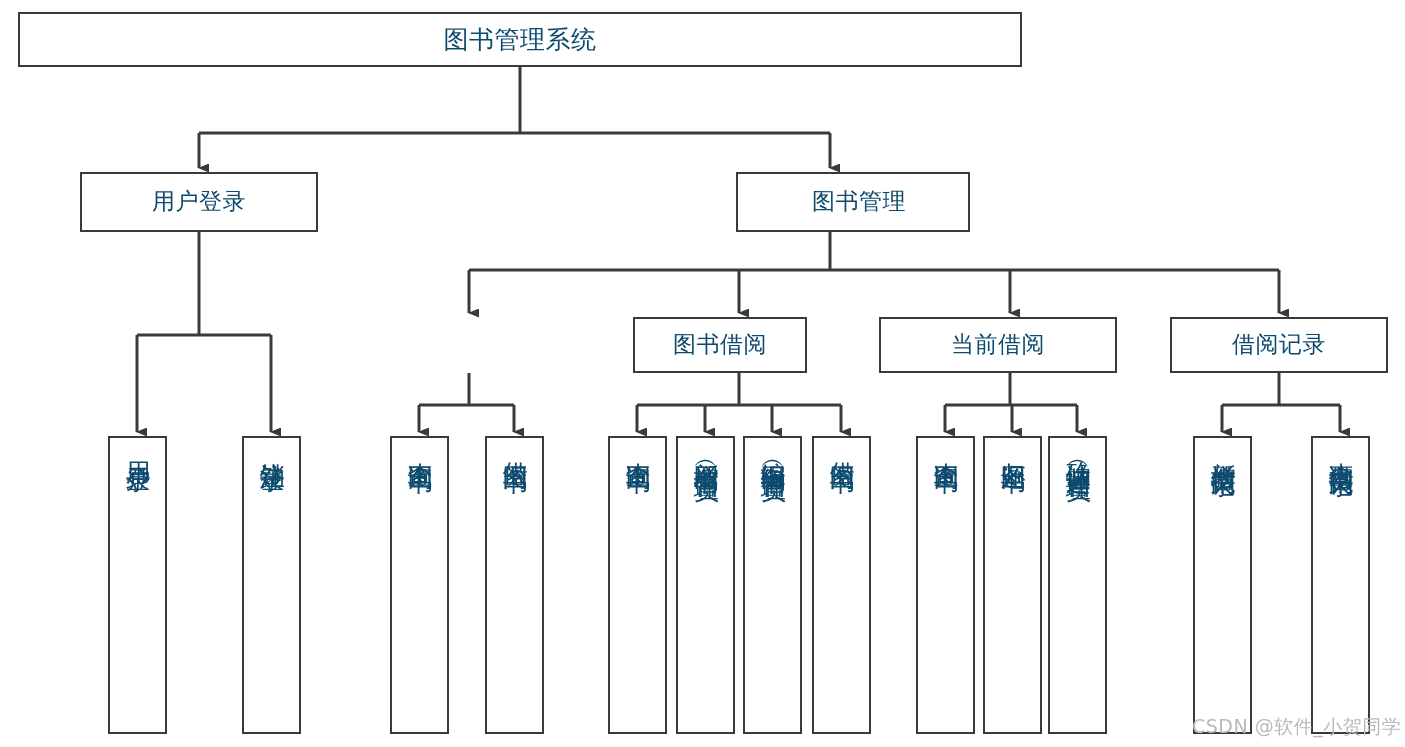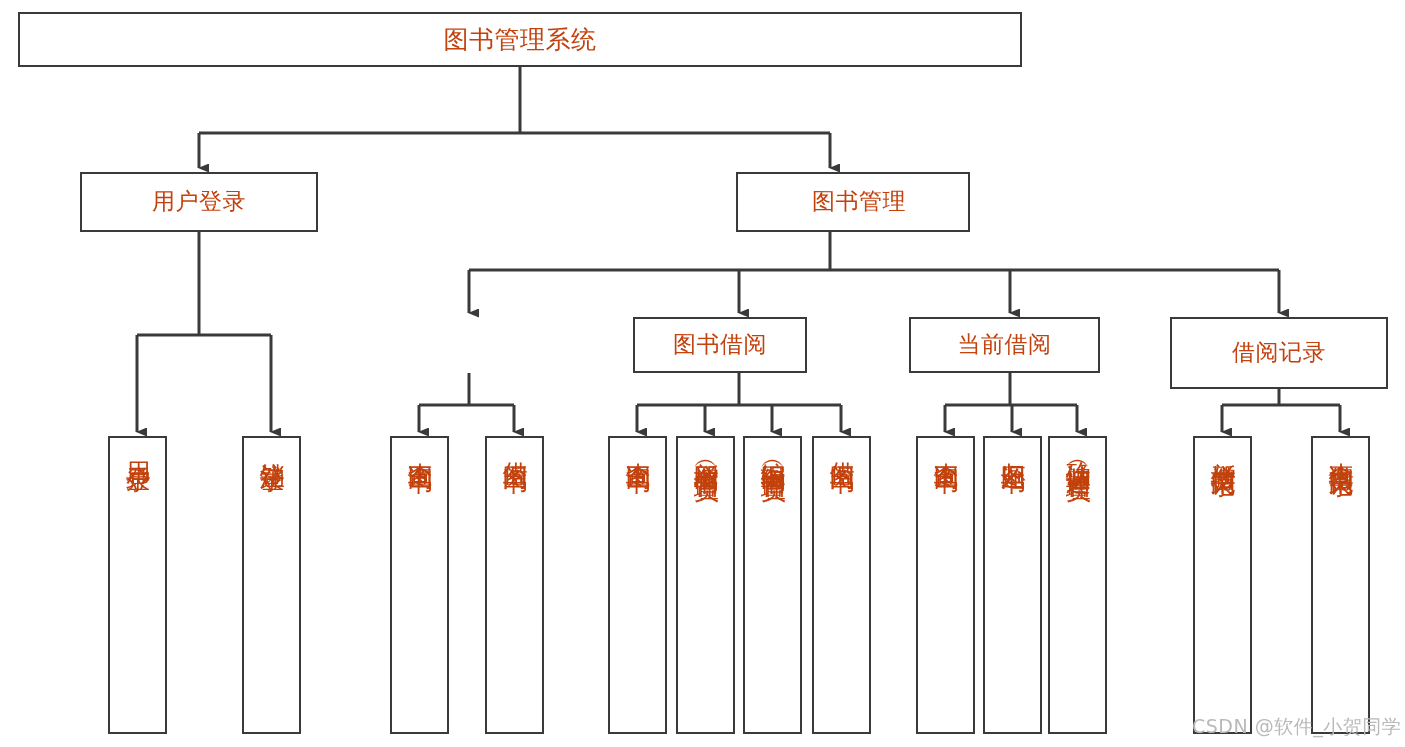--- a/index.html
+++ b/index.html
@@ -33,21 +33,21 @@
     border: 2px solid #3a3a3a;
     display: flex;
     align-items: center;
     justify-content: center;
     color: #1f1f1f;
   }
   .node-label {
     display: block;
     text-align: right;
     line-height: 1.18;
-    color: #c2410c;
+    color: #0c4a6e;
     white-space: nowrap;
   }
   
   .node.horiz .node-label {
     font-size: 23px;
     letter-spacing: 0.5px;
   }
   .node.root .node-label {
     font-size: 25px;
   }
@@ -135,24 +135,24 @@
   <div class="node horiz" style="left:80px; top:172px; width:238px; height:60px;">
     <span class="node-label">用户登录</span>
   </div>
   <div class="node horiz" style="left:736px; top:172px; width:234px; height:60px;padding-left:12px;">
     <span class="node-label">图书管理</span>
   </div>
 
   <div class="node horiz" style="left:633px; top:317px; width:174px; height:56px;">
     <span class="node-label">图书借阅</span>
   </div>
-  <div class="node horiz" style="left:909px; top:317px; width:191px; height:56px;">
+  <div class="node horiz" style="left:879px; top:317px; width:238px; height:56px;">
     <span class="node-label">当前借阅</span>
   </div>
-  <div class="node horiz" style="left:1170px; top:317px; width:218px; height:72px;">
+  <div class="node horiz" style="left:1170px; top:317px; width:218px; height:56px;">
     <span class="node-label">借阅记录</span>
   </div>
 
   <div class="node leaf" style="left:108px; top:436px; width:59px; height:298px;">
     <span class="node-label">用户登录</span>
   </div>
   <div class="node leaf" style="left:242px; top:436px; width:59px; height:298px;">
     <span class="node-label">注销登录</span>
   </div>
 

